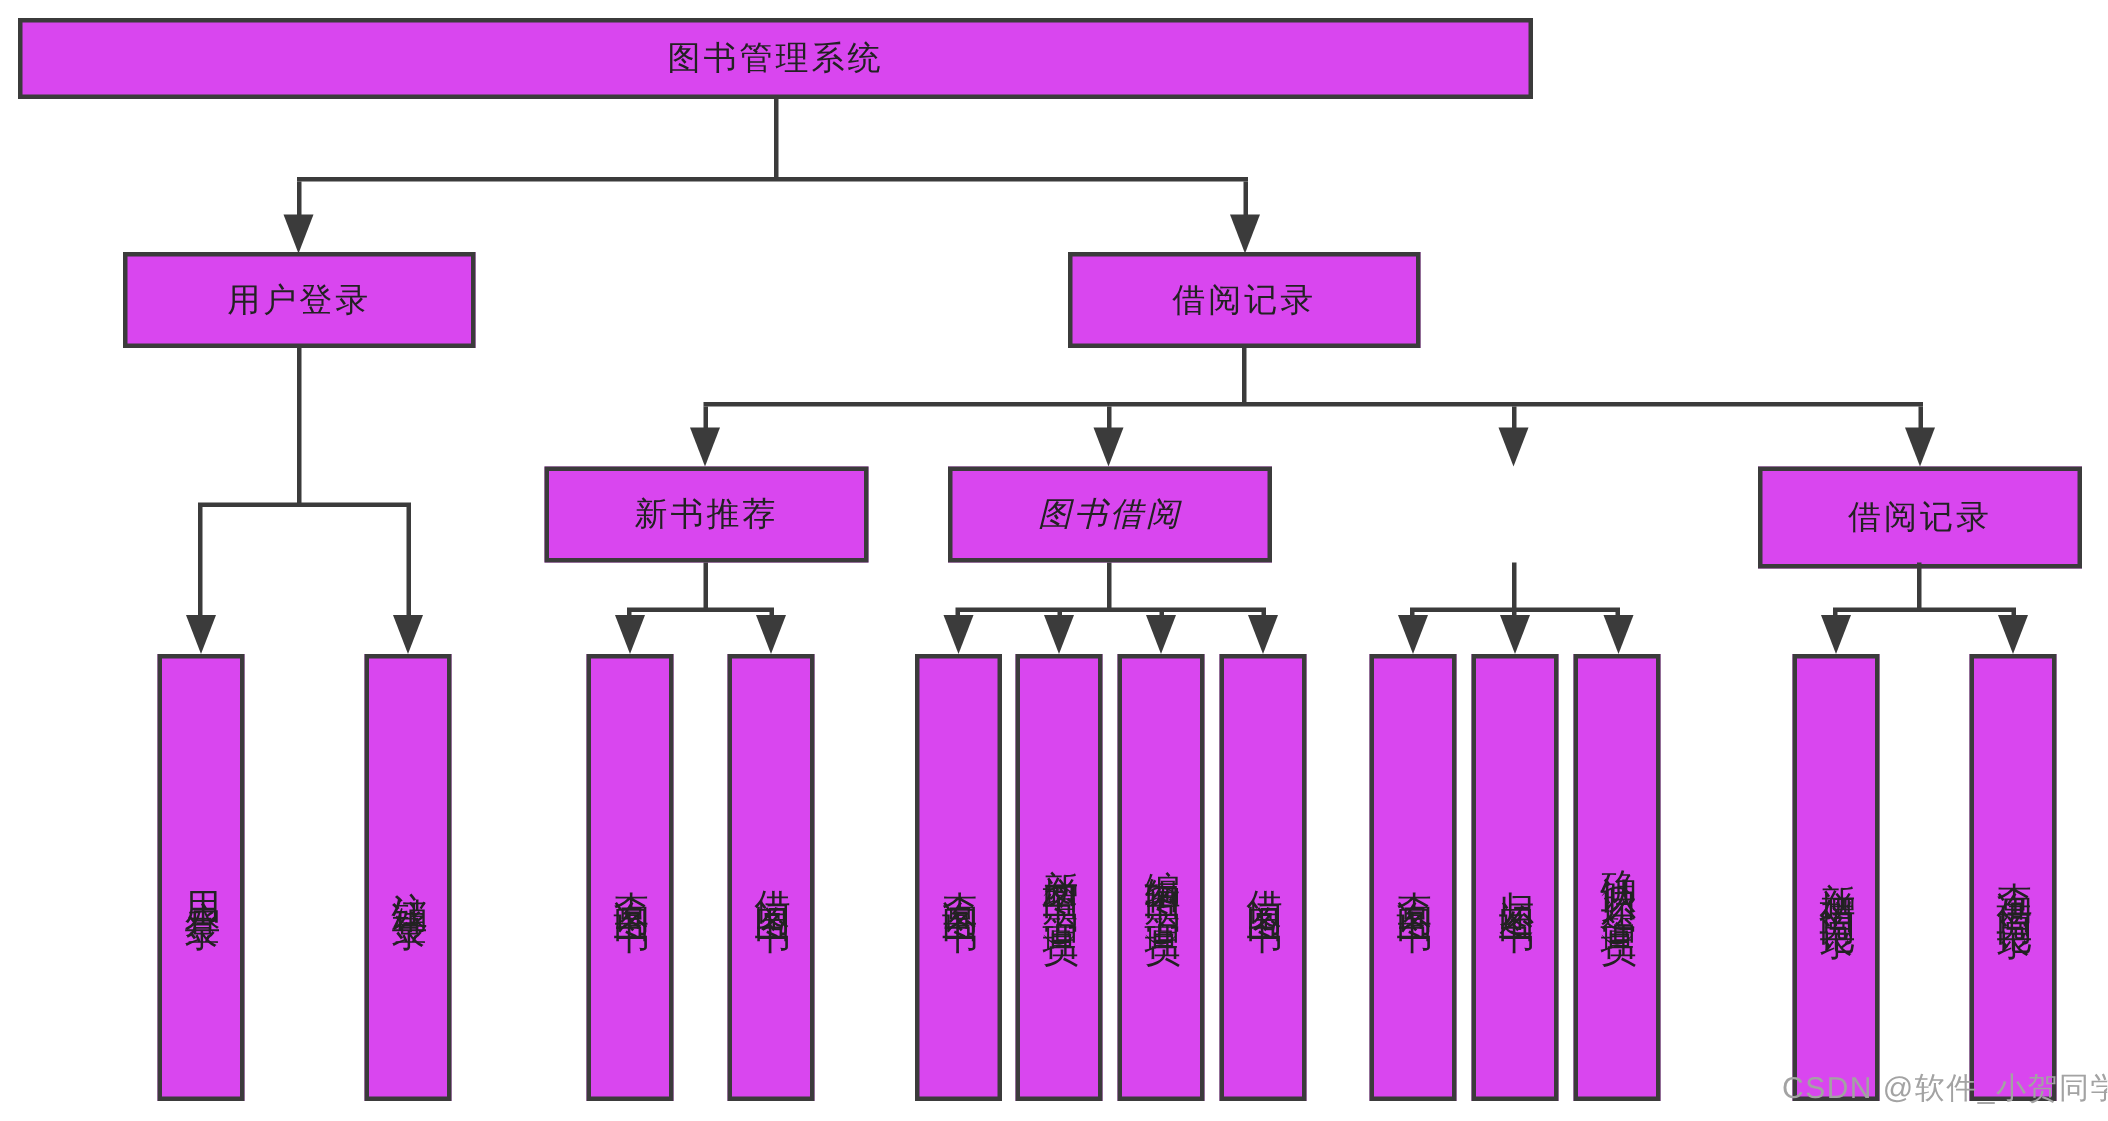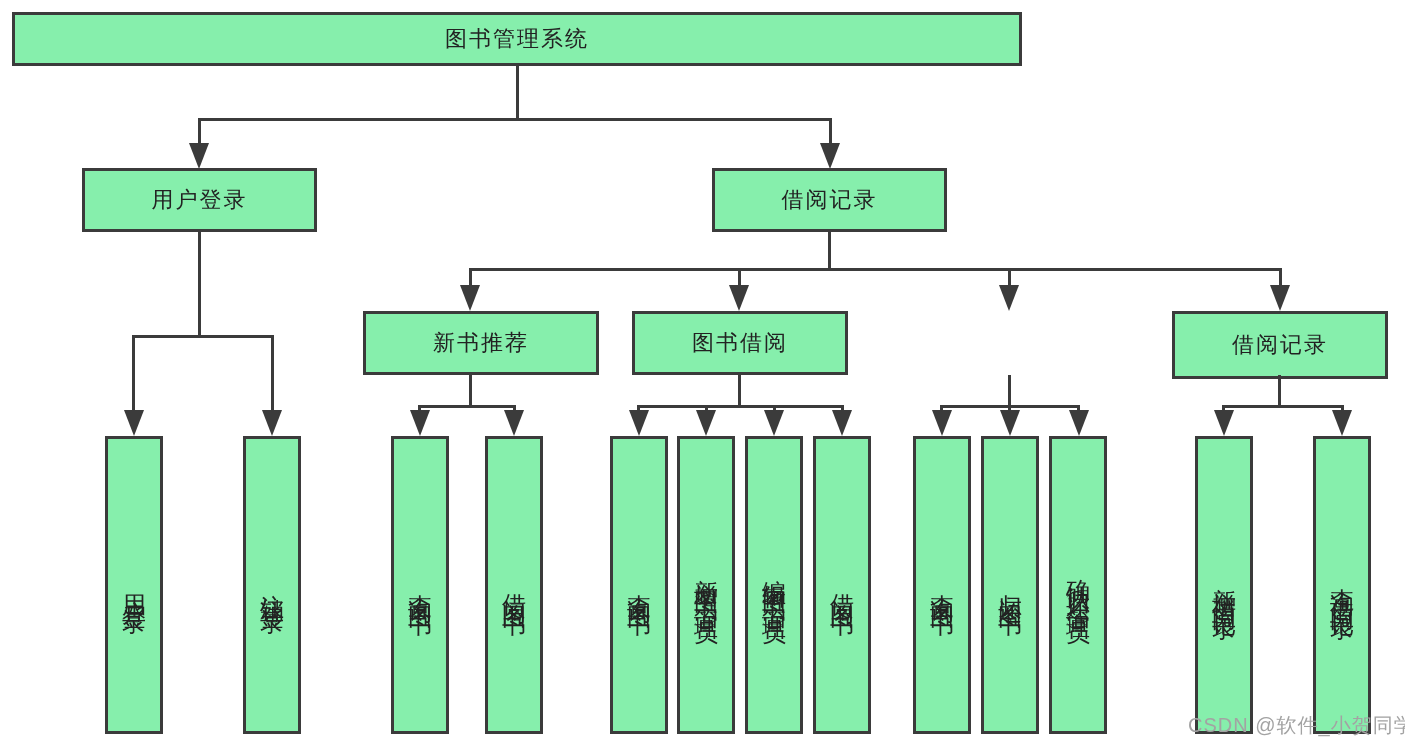--- a/index.html
+++ b/index.html
@@ -7,21 +7,21 @@
     position:relative;
     width:1405px;height:747px;
     background:#ffffff;
     font-family:"Liberation Sans", sans-serif;
     overflow:hidden;
   }
   .box{
     position:absolute;
     box-sizing:border-box;
     border:3px solid #3b3b3b;
-    background:#86efac;
+    background:#d946ef;
     display:flex;
     align-items:center;
     justify-content:center;
     font-size:22px;
     letter-spacing:2px;
     color:#222222;
     text-align:center;
   }
   .vbox{
     writing-mode:vertical-rl;
@@ -82,22 +82,22 @@
   <div class="hline" style="left:469px;top:268px;width:813px;"></div>
   <div class="vline" style="left:469px;top:271px;height:16px;"></div>
   <div class="arr" style="left:460px;top:285px;"></div>
   <div class="vline" style="left:738px;top:271px;height:16px;"></div>
   <div class="arr" style="left:729px;top:285px;"></div>
   <div class="vline" style="left:1008px;top:271px;height:16px;"></div>
   <div class="arr" style="left:999px;top:285px;"></div>
   <div class="vline" style="left:1279px;top:271px;height:16px;"></div>
   <div class="arr" style="left:1270px;top:285px;"></div>
 
-  <div class="box" style="left:363px;top:311px;width:236px;height:64px;">新书推荐</div>
-  <div class="box" style="left:632px;top:311px;width:216px;height:64px;">图书借阅</div>
+  <div class="box" style="left:363px;top:311px;width:216px;height:64px;">新书推荐</div>
+  <div class="box" style="left:632px;top:311px;width:216px;height:64px;font-style:italic;">图书借阅</div>
   <div class="box" style="left:1172px;top:311px;width:216px;height:68px;">借阅记录</div>
 
   <div class="vline" style="left:469px;top:375px;height:33px;"></div>
   <div class="hline" style="left:418px;top:405px;width:98px;"></div>
   <div class="vline" style="left:418px;top:408px;height:8px;"></div>
   <div class="arr" style="left:410px;top:410px;"></div>
   <div class="vline" style="left:513px;top:408px;height:8px;"></div>
   <div class="arr" style="left:504px;top:410px;"></div>
 
   <div class="vline" style="left:738px;top:375px;height:33px;"></div>

